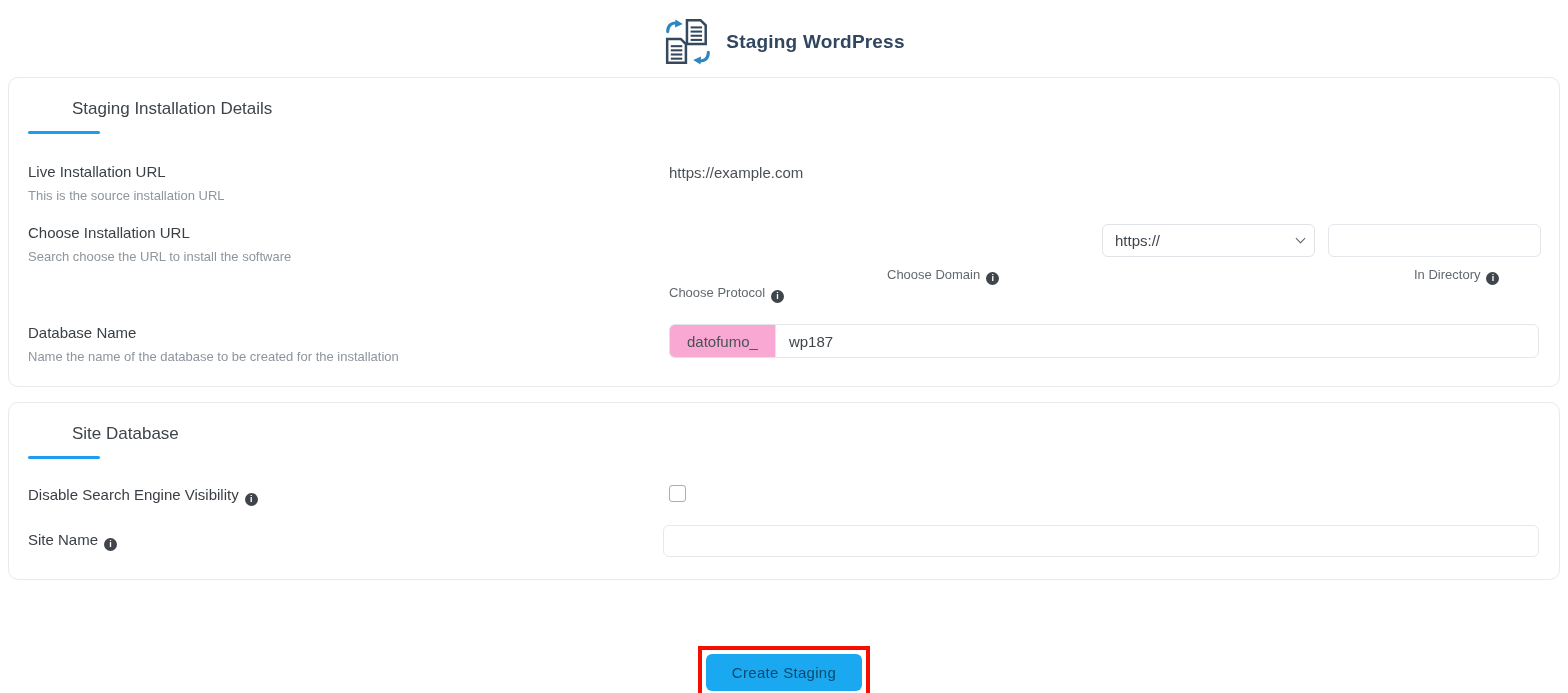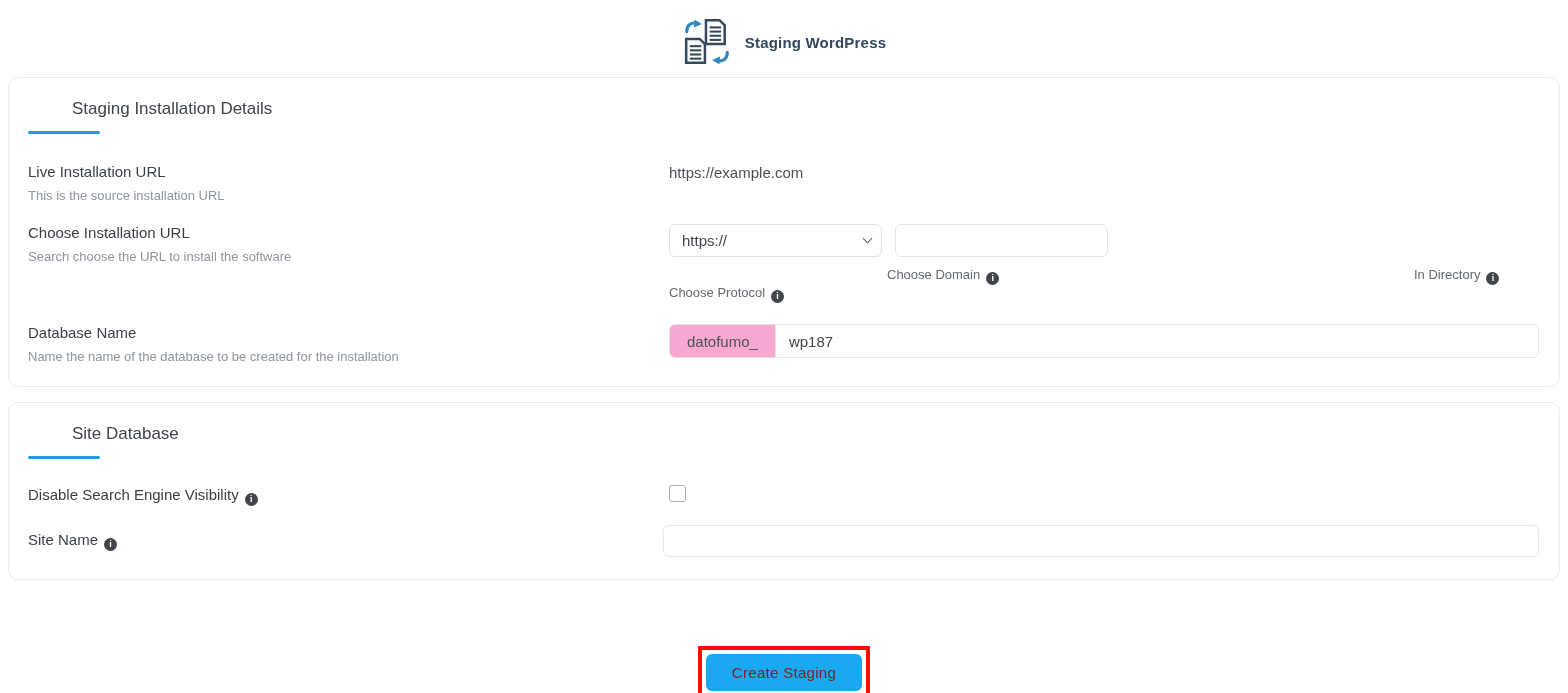--- a/index.html
+++ b/index.html
@@ -6,38 +6,38 @@
   html, body { margin: 0; padding: 0; background: #ffffff; }
   body {
     width: 1568px; height: 693px;
     font-family: "Liberation Sans", sans-serif;
     color: #3a4046;
     overflow: hidden;
   }
 
   
   .app-header { display: flex; align-items: center; justify-content: center; gap: 13px; padding-top: 26px; height: 58px; }
-  .app-title { font-size: 15px; font-weight: 600; color: #31465f; letter-spacing: .2px; }
+  .app-title { font-size: 19px; font-weight: 600; color: #31465f; letter-spacing: .2px; }
 
   
   .card { margin: 0 8px; background: #fff; border: 1px solid #e8eaee; border-radius: 10px; padding: 21px 18px 22px 19px; }
   .card-install { margin-top: 19px; }
   .card-site { margin-top: 15px; }
   .section-title { font-size: 17px; color: #3e444a; font-weight: 500; margin-left: 44px; }
   .title-underline { width: 72px; height: 3px; background: #1f9cf0; margin-top: 12px; border-radius: 2px; }
   .section-body { margin-top: 29px; }
 
   .form-row { display: grid; grid-template-columns: 641px 1fr; align-items: start; margin-bottom: 21px; }
   .form-row:last-child { margin-bottom: 0; }
   .row-label { font-size: 15px; color: #393f45; font-weight: 500; }
   .row-help { font-size: 13px; color: #8d959d; margin-top: 8px; }
   .static-value { font-size: 15px; color: #4a5056; padding-top: 1px; }
 
   
-  .url-controls { display: flex; gap: 13px; }
+  .url-controls { display: flex; gap: 13px; justify-content: flex-end; }
   .select-wrap { position: relative; }
   select.ctl {
     appearance: none; -webkit-appearance: none; -moz-appearance: none;
     height: 33px; border: 1px solid #dfe3e7; border-radius: 6px; background: #fff;
     font-family: "Liberation Sans", sans-serif; font-size: 15px; color: #3f454b;
     padding: 0 26px 0 12px; width: 100%;
   }
   .w-protocol { width: 213px; }
   .w-domain   { width: 434px; }
   .chev {
@@ -83,21 +83,21 @@
     font-family: "Liberation Sans", sans-serif; font-size: 15px; color: #3f454b; padding: 0 12px;
     margin-left: -6px;
   }
   .row-checkbox { margin-bottom: 19px; align-items: center; }
   .row-sitename { align-items: center; }
 
   
   .footer { display: flex; justify-content: center; margin-top: 66px; }
   .highlight-box { border: 4px solid #f50f00; padding: 4px; background: #fff; }
   .create-btn {
-    background: #1aa9f1; color: #7f1d1d; border: none; border-radius: 6px;
+    background: #1aa9f1; color: #0c4a6e; border: none; border-radius: 6px;
     font-family: "Liberation Sans", sans-serif; font-size: 15px; font-weight: 500;
     padding: 10px 26px; cursor: pointer; letter-spacing: .3px;
   }
 </style>
 </head>
 <body>
 
 <div class="app-header">
   <span style="display:inline-block;line-height:0;">
     <svg width="50" height="50" viewBox="0 0 48 48" fill="none" xmlns="http://www.w3.org/2000/svg">

